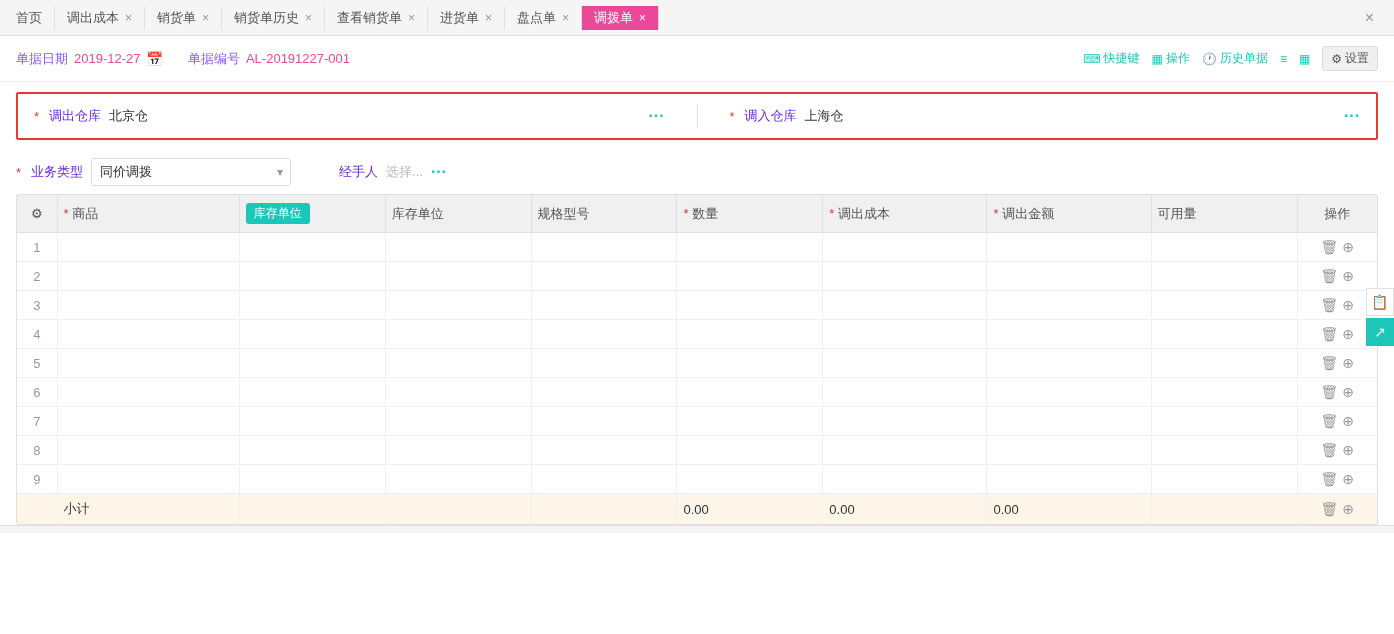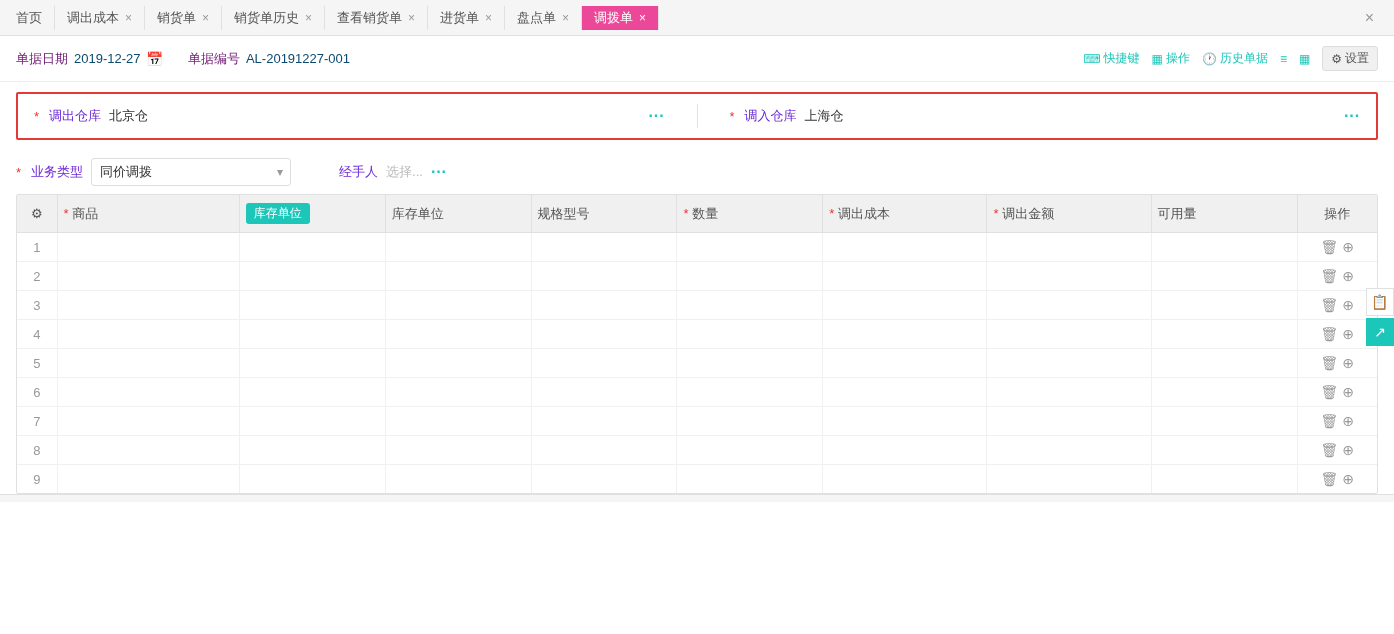--- a/index.html
+++ b/index.html
@@ -65,22 +65,22 @@
       gap: 12px;
       font-size: 12px;
       color: #1cc7b9;
     }
     .header-field {
       display: flex;
       align-items: center;
       gap: 6px;
       font-size: 13px;
     }
-    .header-field label { color: #701a75; }
-    .header-field .value { color: #0c4a6e; font-weight: 500; }
+    .header-field label { color: #8b5cf6; }
+    .header-field .value { color: #ec4899; font-weight: 500; }
     .cal-icon { color: #1cc7b9; font-size: 14px; cursor: pointer; }
     .icon-btn {
       color: #1cc7b9;
       cursor: pointer;
       font-size: 12px;
       display: flex;
       align-items: center;
       gap: 3px;
     }
 
@@ -561,20 +561,37 @@
       <td></td>
       <td></td>
       <td></td>
       <td class="action-cell">
         <div class="action-icons">
           <span class="action-icon">🗑</span>
           <span class="action-icon">⊕</span>
         </div>
       </td>
     </tr>
+        <tr class="subtotal-row">
+      <td class="row-num"></td>
+      <td>小计</td>
+      <td></td>
+      <td></td>
+      <td></td>
+      <td>0.00</td>
+      <td>0.00</td>
+      <td>0.00</td>
+      <td></td>
+      <td class="action-cell">
+        <div class="action-icons">
+          <span class="action-icon">🗑</span>
+          <span class="action-icon">⊕</span>
+        </div>
+      </td>
+    </tr>
       </tbody>
   </table>
 </div>
 
 <div class="float-right">
   <div class="float-btn">📋</div>
   <div class="float-btn green">↗</div>
 </div>
 
 <div class="scroll-row"></div>

